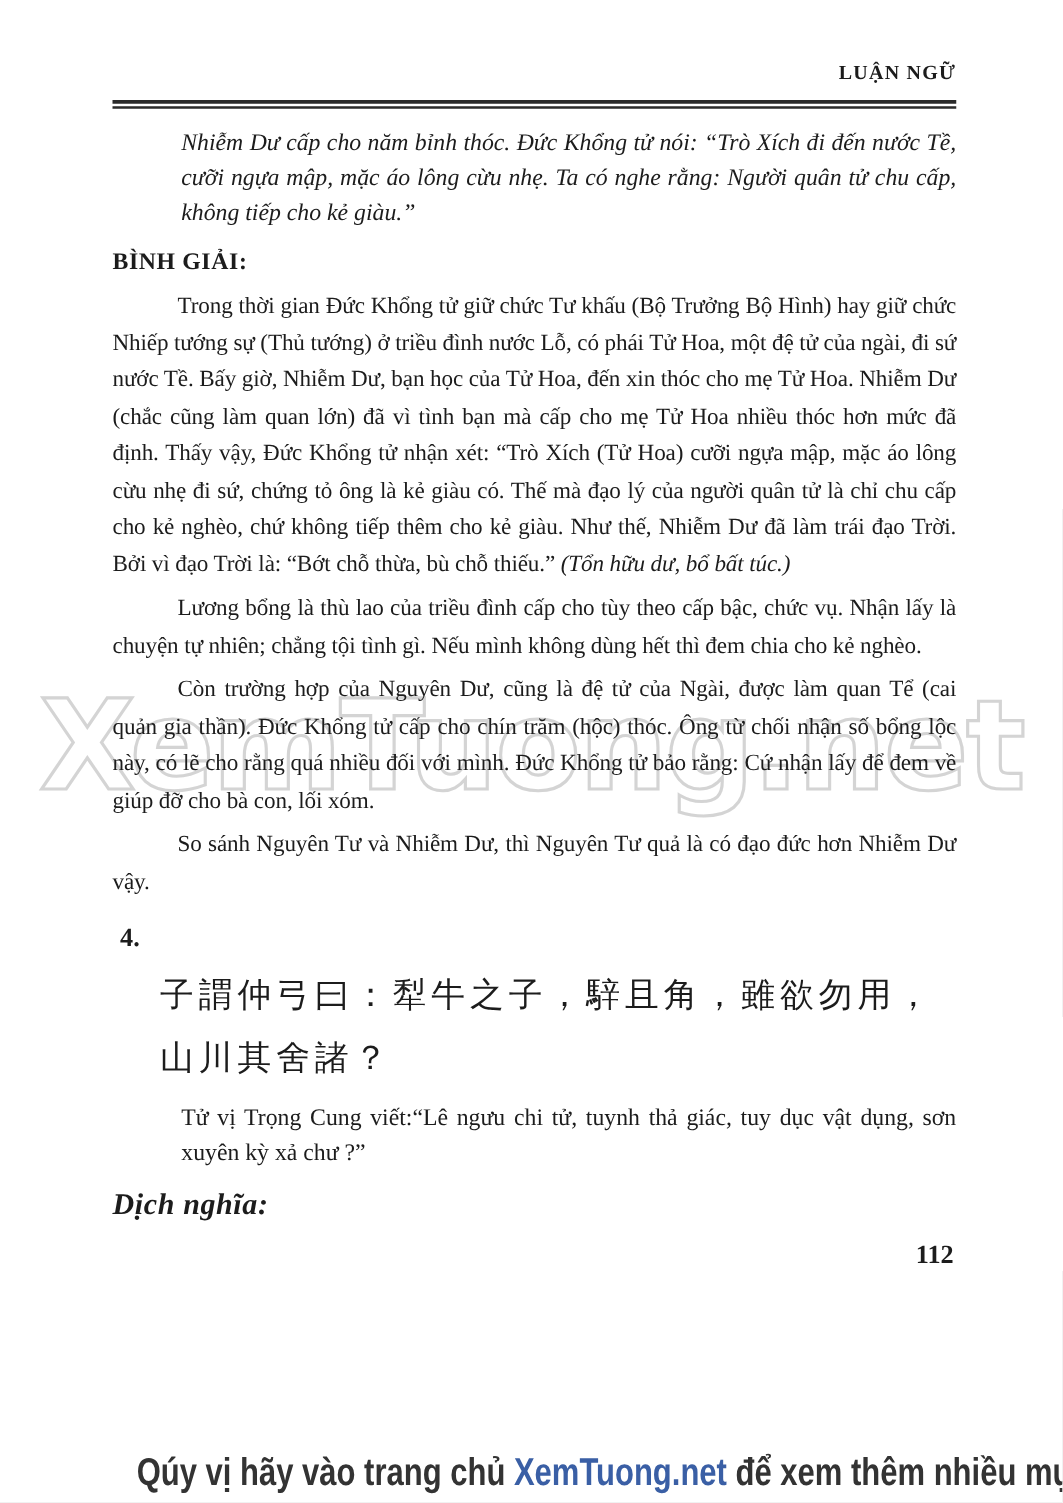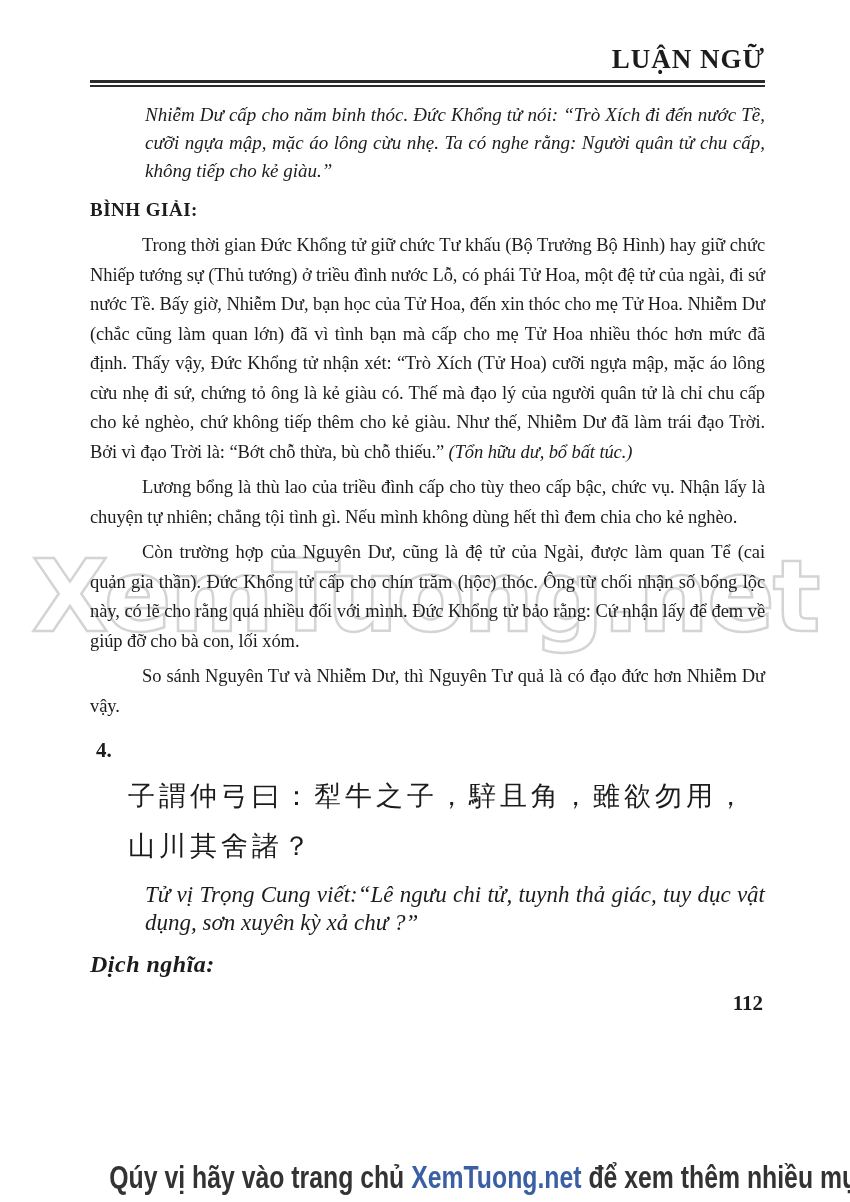--- a/index.html
+++ b/index.html
@@ -9,21 +9,21 @@
     margin:0 auto;
     background:#ffffff;
     font-family:"Liberation Serif", serif;
     color:#1c1c1c;
     overflow:hidden;
   }
   .content{position:relative;z-index:1;padding:46px 85px 0 90px;}
   .header-title{
     text-align:right;
     font-weight:bold;
-    font-size:27px;
+    font-size:16px;
     letter-spacing:1px;
     line-height:26px;
   }
   .double-rule{
     margin-top:8px;
     height:2px;
     border-top:3px solid #2b2b2b;
     border-bottom:2px solid #2b2b2b;
   }
   .quote{
@@ -57,22 +57,21 @@
     line-height:26px;
   }
   .chinese{
     font-size:27px;
     line-height:50px;
     letter-spacing:4px;
     margin:8px 0 0 38px;
     font-family:"Liberation Serif","DejaVu Sans",serif;
   }
   .translit{
-    font-style:italic;
-    font-size:23px;
+    font-size:19px;
     line-height:28px;
     text-align:justify;
     margin:10px 0 0 55px;
   }
   .dich-heading{
     font-weight:bold;
     font-style:italic;
     font-size:24px;
     line-height:30px;
     margin-top:12px;

